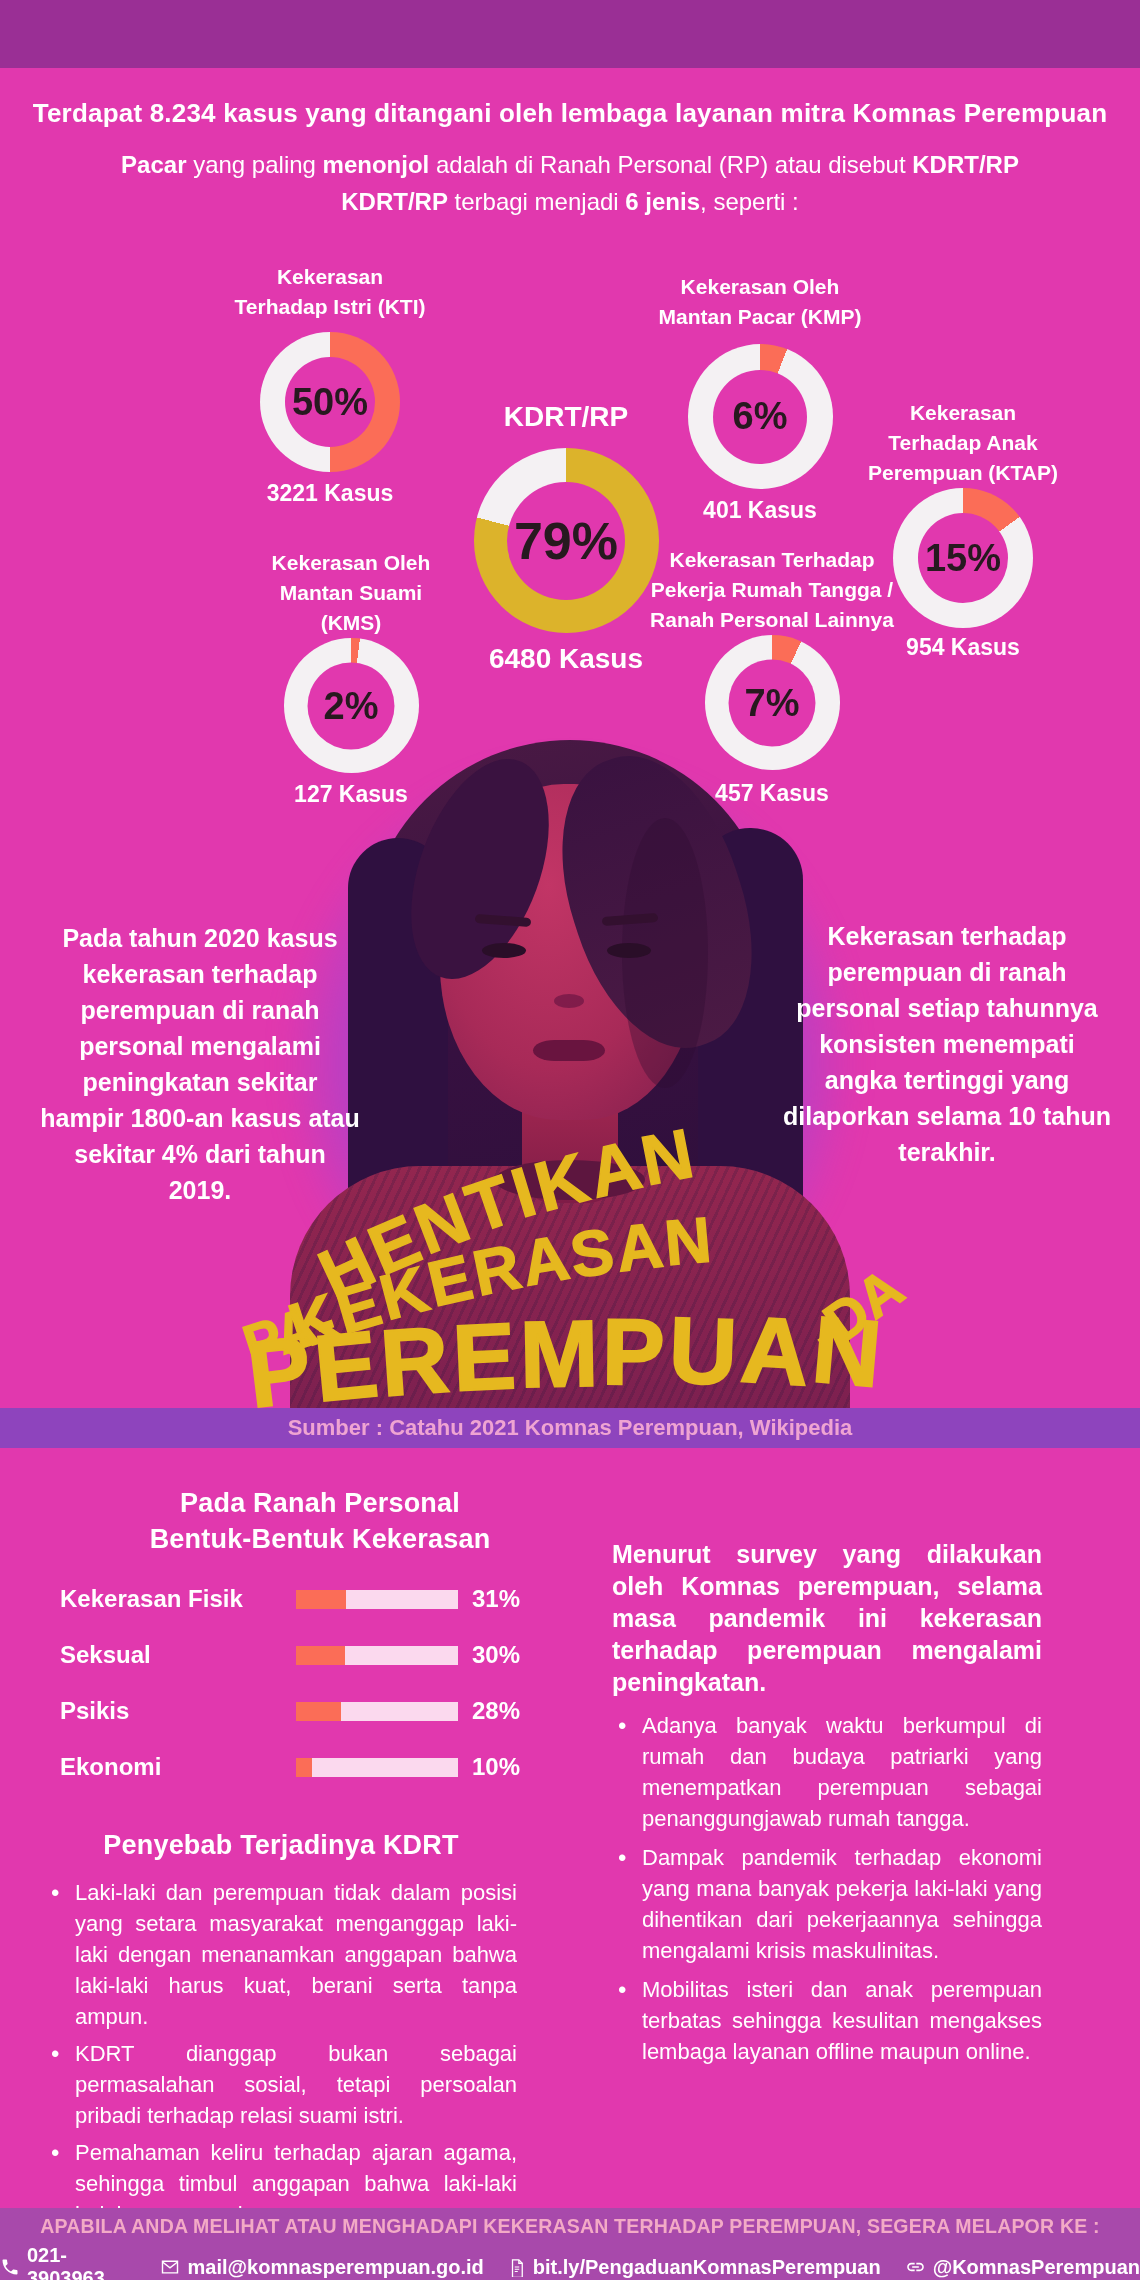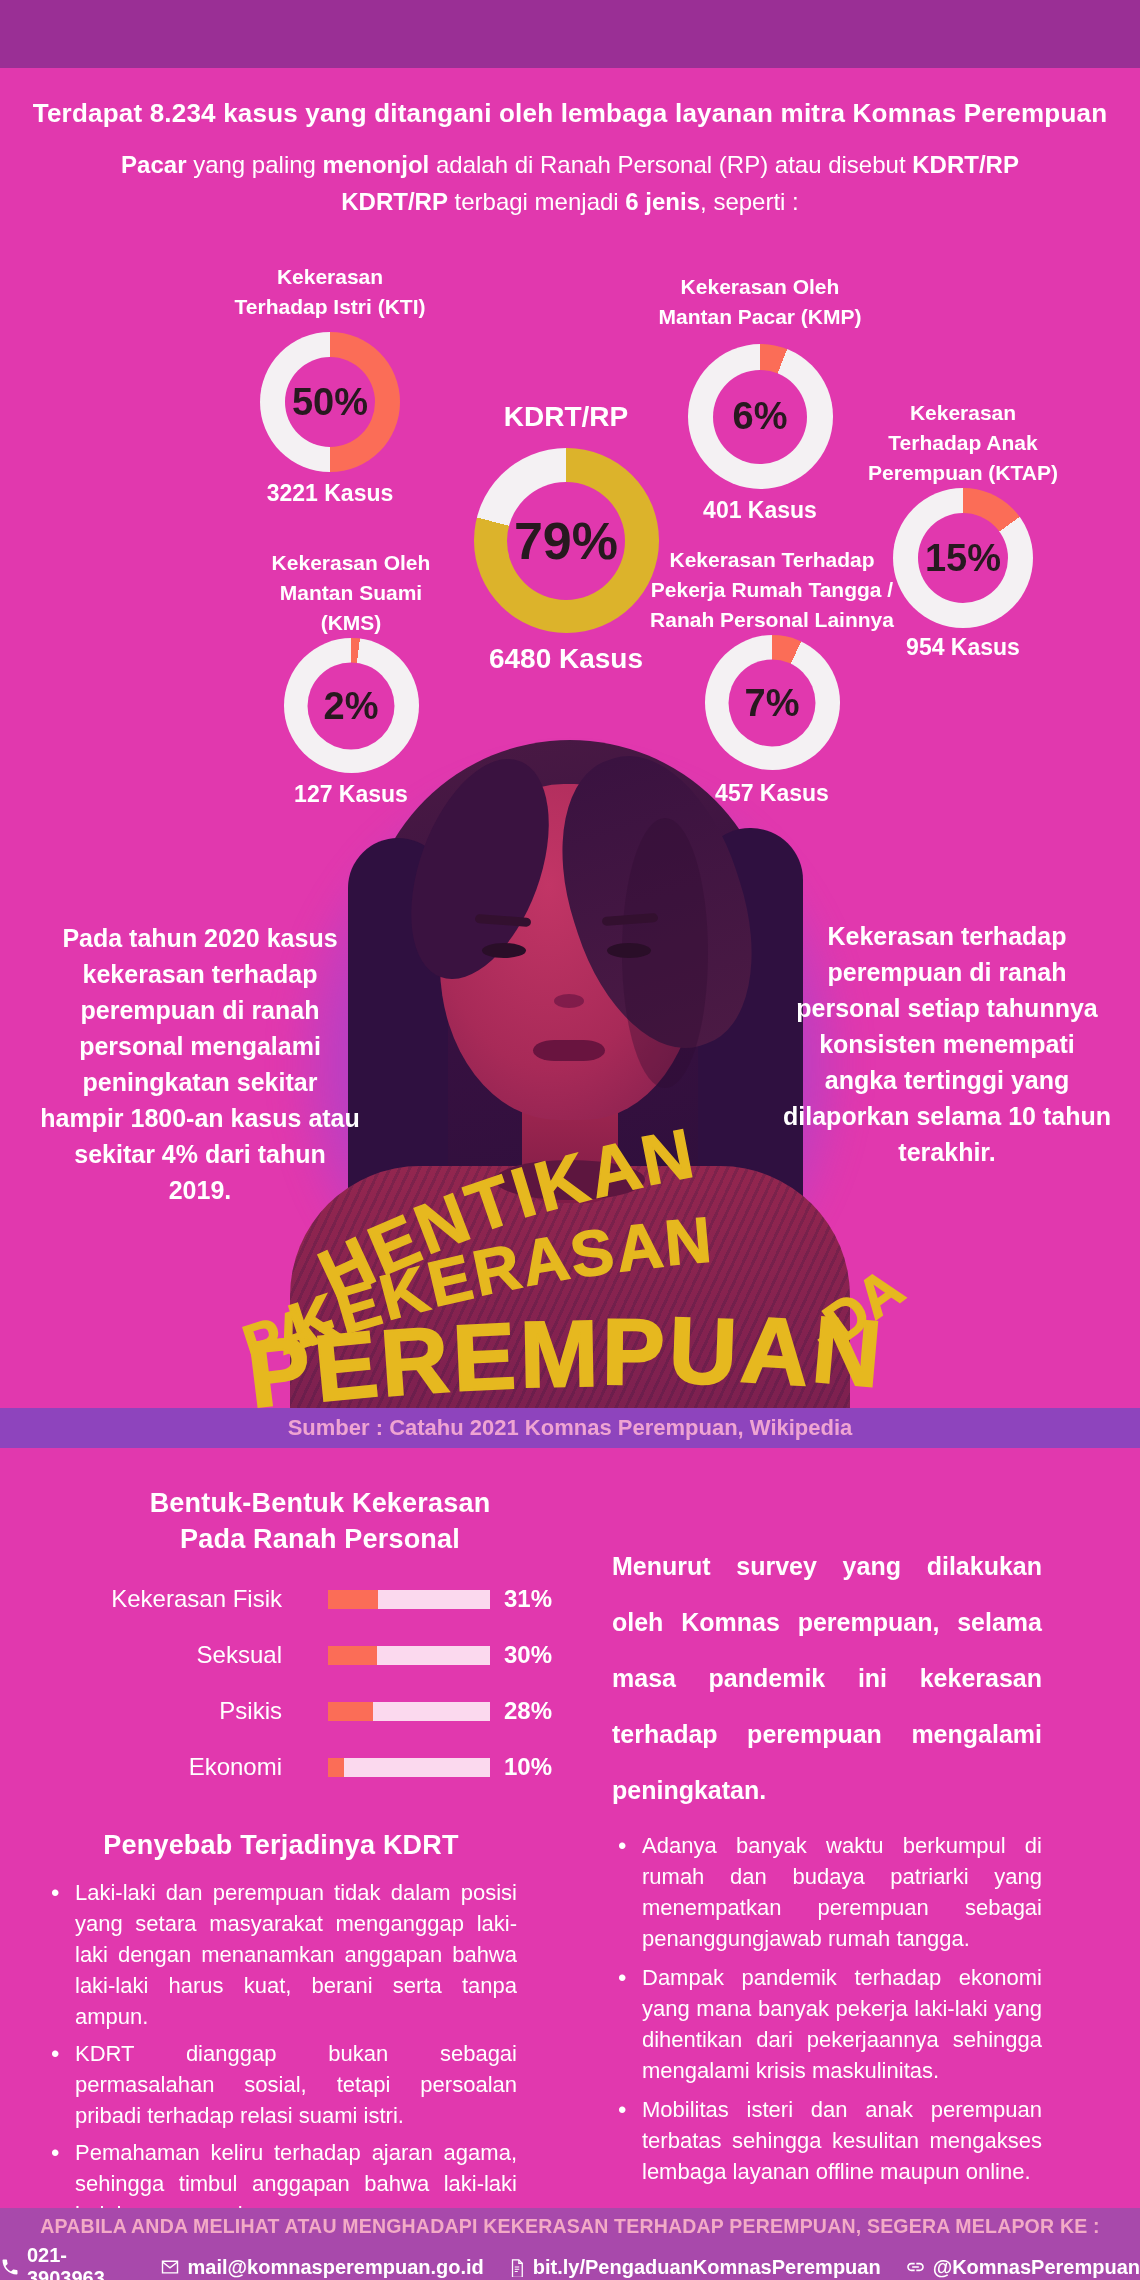--- a/index.html
+++ b/index.html
@@ -98,33 +98,33 @@
     -webkit-text-stroke:2px var(--title_yellow,#e6b81f);}
   
   .sumber-band{position:absolute;left:0;top:1408px;width:100%;height:40px;z-index:6;
     background:var(--sumber_band_purple,rgba(142,68,189,.92));display:flex;align-items:center;justify-content:center;}
   .sumber-text{color:#efa4d2;font-size:22px;font-weight:700;}
   
   .bars{position:absolute;left:60px;top:1485px;width:520px;}
   .bars-title{text-align:center;font-size:27px;font-weight:700;line-height:36px;letter-spacing:.2px;}
   .bar-row{display:flex;align-items:center;margin-top:28px;}
   .bar-row:first-of-type{margin-top:24px;}
-  .bar-label{width:222px;text-align:right;font-size:24px;font-weight:400;margin-right:46px;}
+  .bar-label{width:222px;text-align:left;font-size:24px;font-weight:700;margin-right:14px;}
   .bar-track{position:relative;width:162px;height:19px;background:var(--bar_track,#fbd9ee);display:inline-block;}
   .bar-fill{position:absolute;left:0;top:0;height:100%;background:var(--accent_orange,#fb6d57);}
   .bar-value{margin-left:14px;font-size:24px;font-weight:700;}
   
   .penyebab{position:absolute;left:45px;top:1830px;width:472px;}
   .penyebab-title{text-align:center;font-size:27px;font-weight:700;letter-spacing:.2px;}
   .bullets{margin-top:16px;}
   .bullet{position:relative;padding-left:30px;font-size:22px;line-height:31px;text-align:justify;margin-top:6px;}
   .bullet:before{content:"\2022";position:absolute;left:6px;top:0;font-size:24px;}
   
   .survey{position:absolute;left:612px;top:1538px;width:430px;}
-  .survey-intro{font-size:25px;font-weight:700;line-height:56px;text-align:justify;}
+  .survey-intro{font-size:25px;font-weight:700;line-height:32px;text-align:justify;}
   .survey .bullets{margin-top:12px;}
   .survey .bullet{font-size:22px;line-height:31px;margin-top:8px;}
   
   .footer{position:absolute;left:0;top:2208px;width:100%;height:91px;background:var(--footer_purple,#a849ab);z-index:6;}
   .footer-notice{margin-top:7px;text-align:center;font-size:19.5px;font-weight:700;letter-spacing:.2px;
     color:var(--footer_notice_pink,#f3aac6);}
   .contacts{display:flex;justify-content:center;align-items:center;gap:24px;margin-top:6px;font-size:20px;font-weight:700;}
   .contact{display:flex;align-items:center;gap:7px;}
   .contact svg{display:block;}
 </style>
@@ -253,22 +253,22 @@
   <div class="arch w-pa">PA-</div>
   <div class="arch w-da">-DA</div>
   <div class="arch w-perempuan"><span style="display: inline-block; transform: rotate(-5deg) translateY(0px);">P</span><span style="display: inline-block; transform: rotate(-3.5deg) translateY(-3.06147px);">E</span><span style="display: inline-block; transform: rotate(-2deg) translateY(-5.65685px);">R</span><span style="display: inline-block; transform: rotate(-0.5deg) translateY(-7.39104px);">E</span><span style="display: inline-block; transform: rotate(1deg) translateY(-8px);">M</span><span style="display: inline-block; transform: rotate(2.5deg) translateY(-7.39104px);">P</span><span style="display: inline-block; transform: rotate(4deg) translateY(-5.65685px);">U</span><span style="display: inline-block; transform: rotate(5.5deg) translateY(-3.06147px);">A</span><span style="display: inline-block; transform: rotate(7deg) translateY(-9.79717e-16px);">N</span></div>
 
   <div class="sumber-band">
     <span class="sumber-text">Sumber  :  Catahu 2021 Komnas Perempuan, Wikipedia</span>
   </div>
 
   <div class="bars">
     <div class="bars-title">
+      <div>Pada Ranah Personal</div>
       <div>Bentuk-Bentuk Kekerasan</div>
-      <div>Pada Ranah Personal</div>
     </div>
     <div class="bar-row">
       <span class="bar-label">Kekerasan Fisik</span>
       <span class="bar-track">
           <span class="bar-fill" style="width: 31%;"></span>
         </span>
       <span class="bar-value">31%</span>
     </div>
     <div class="bar-row">
       <span class="bar-label">Seksual</span>

